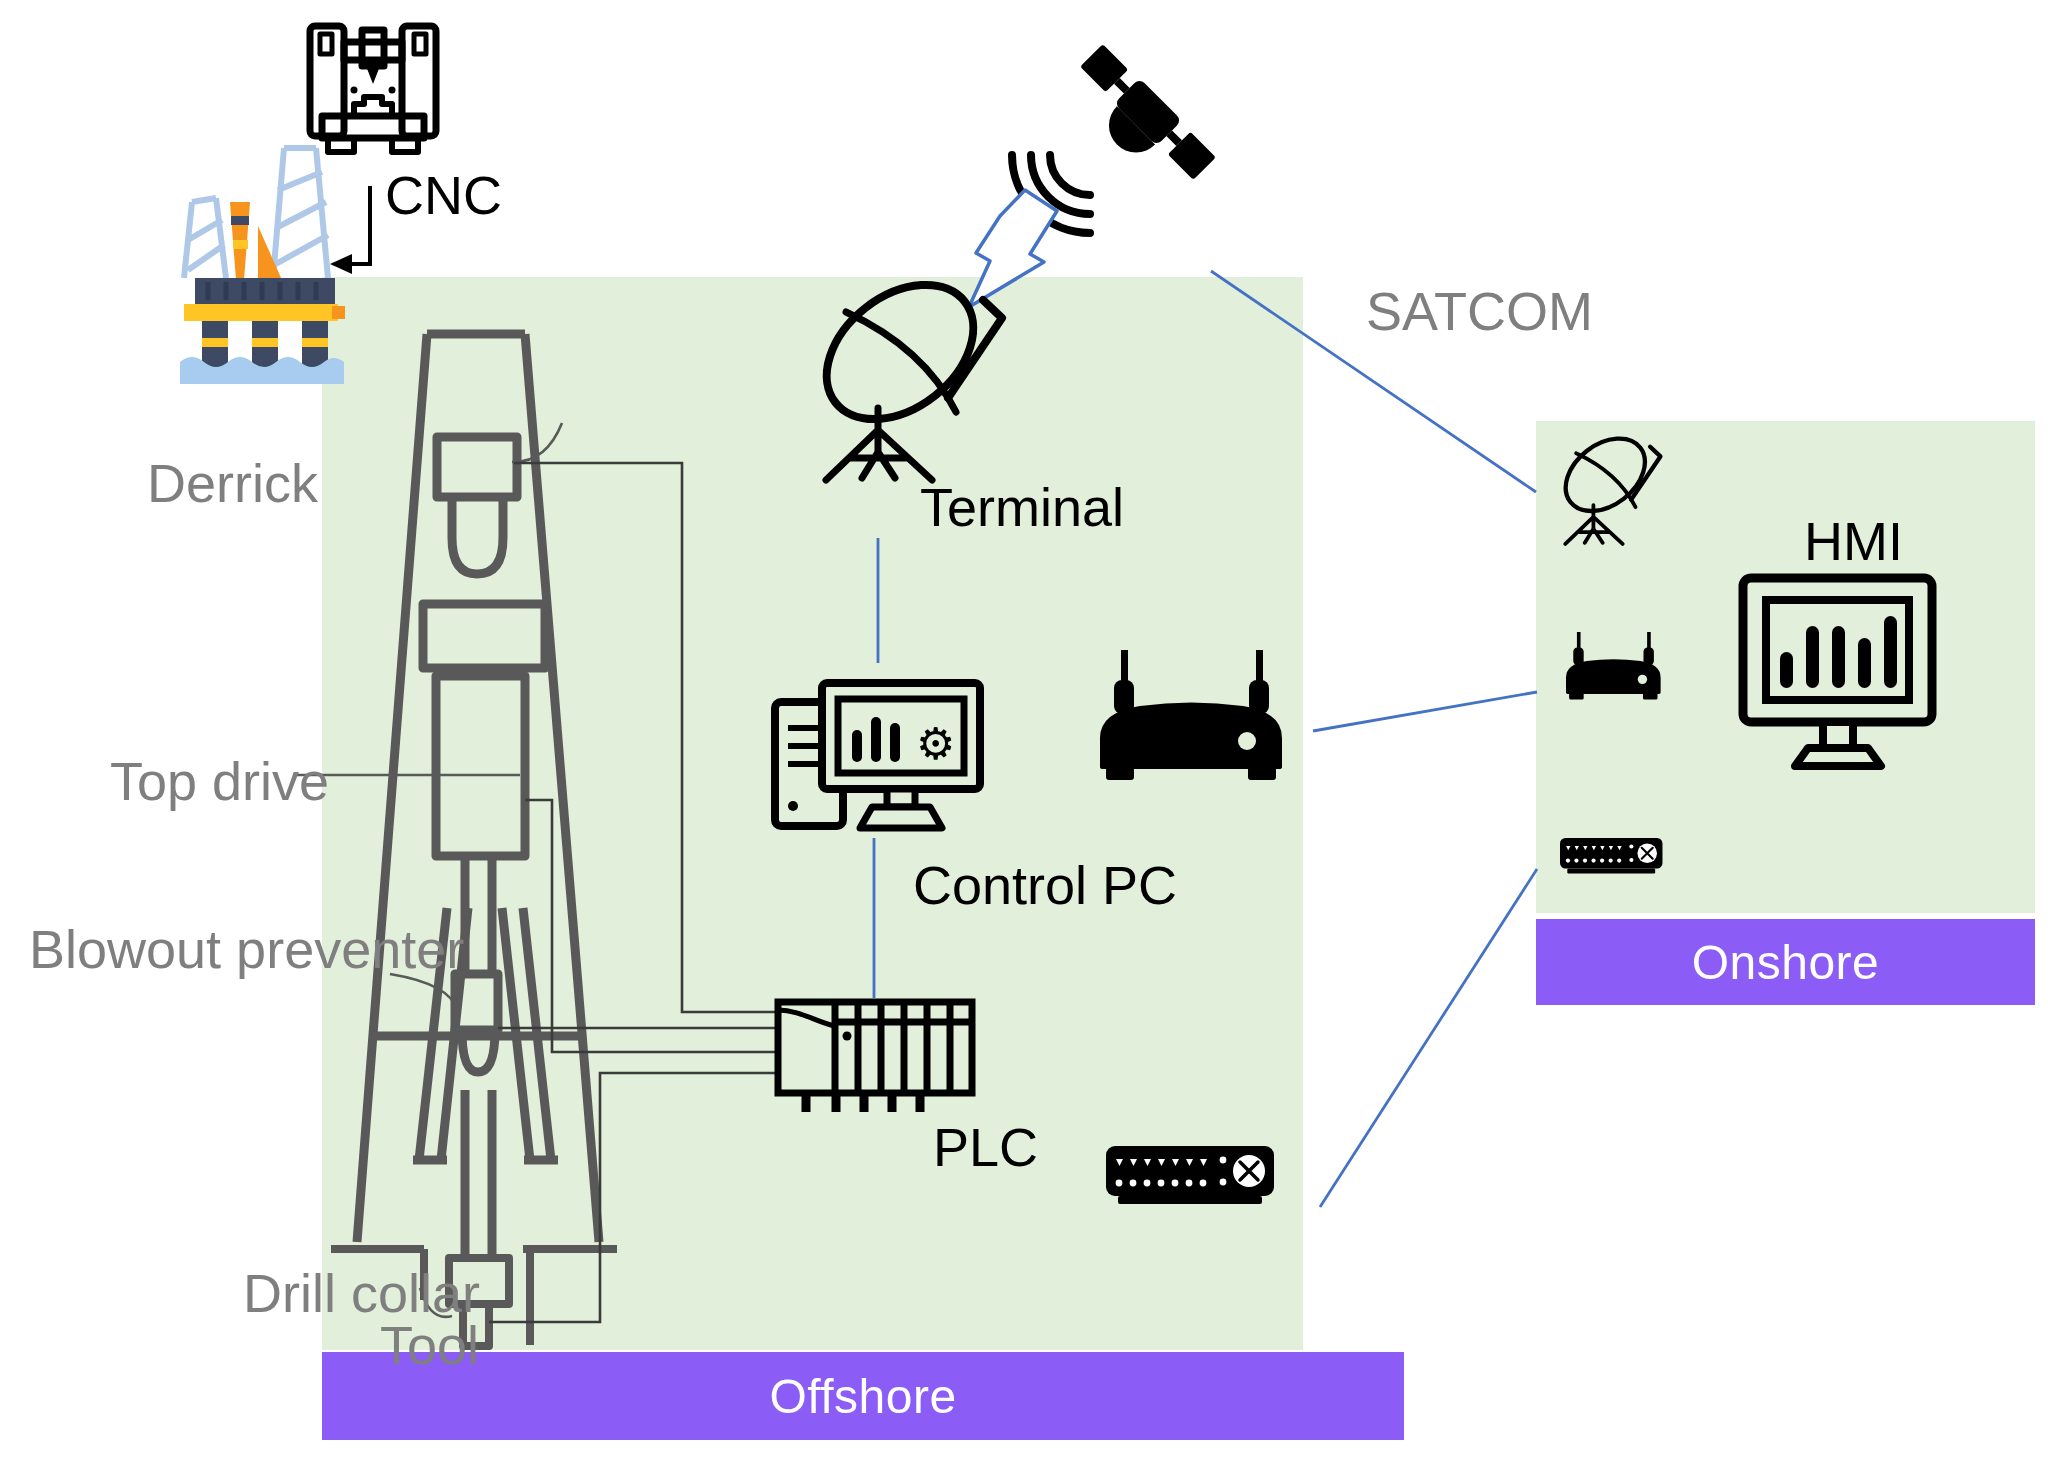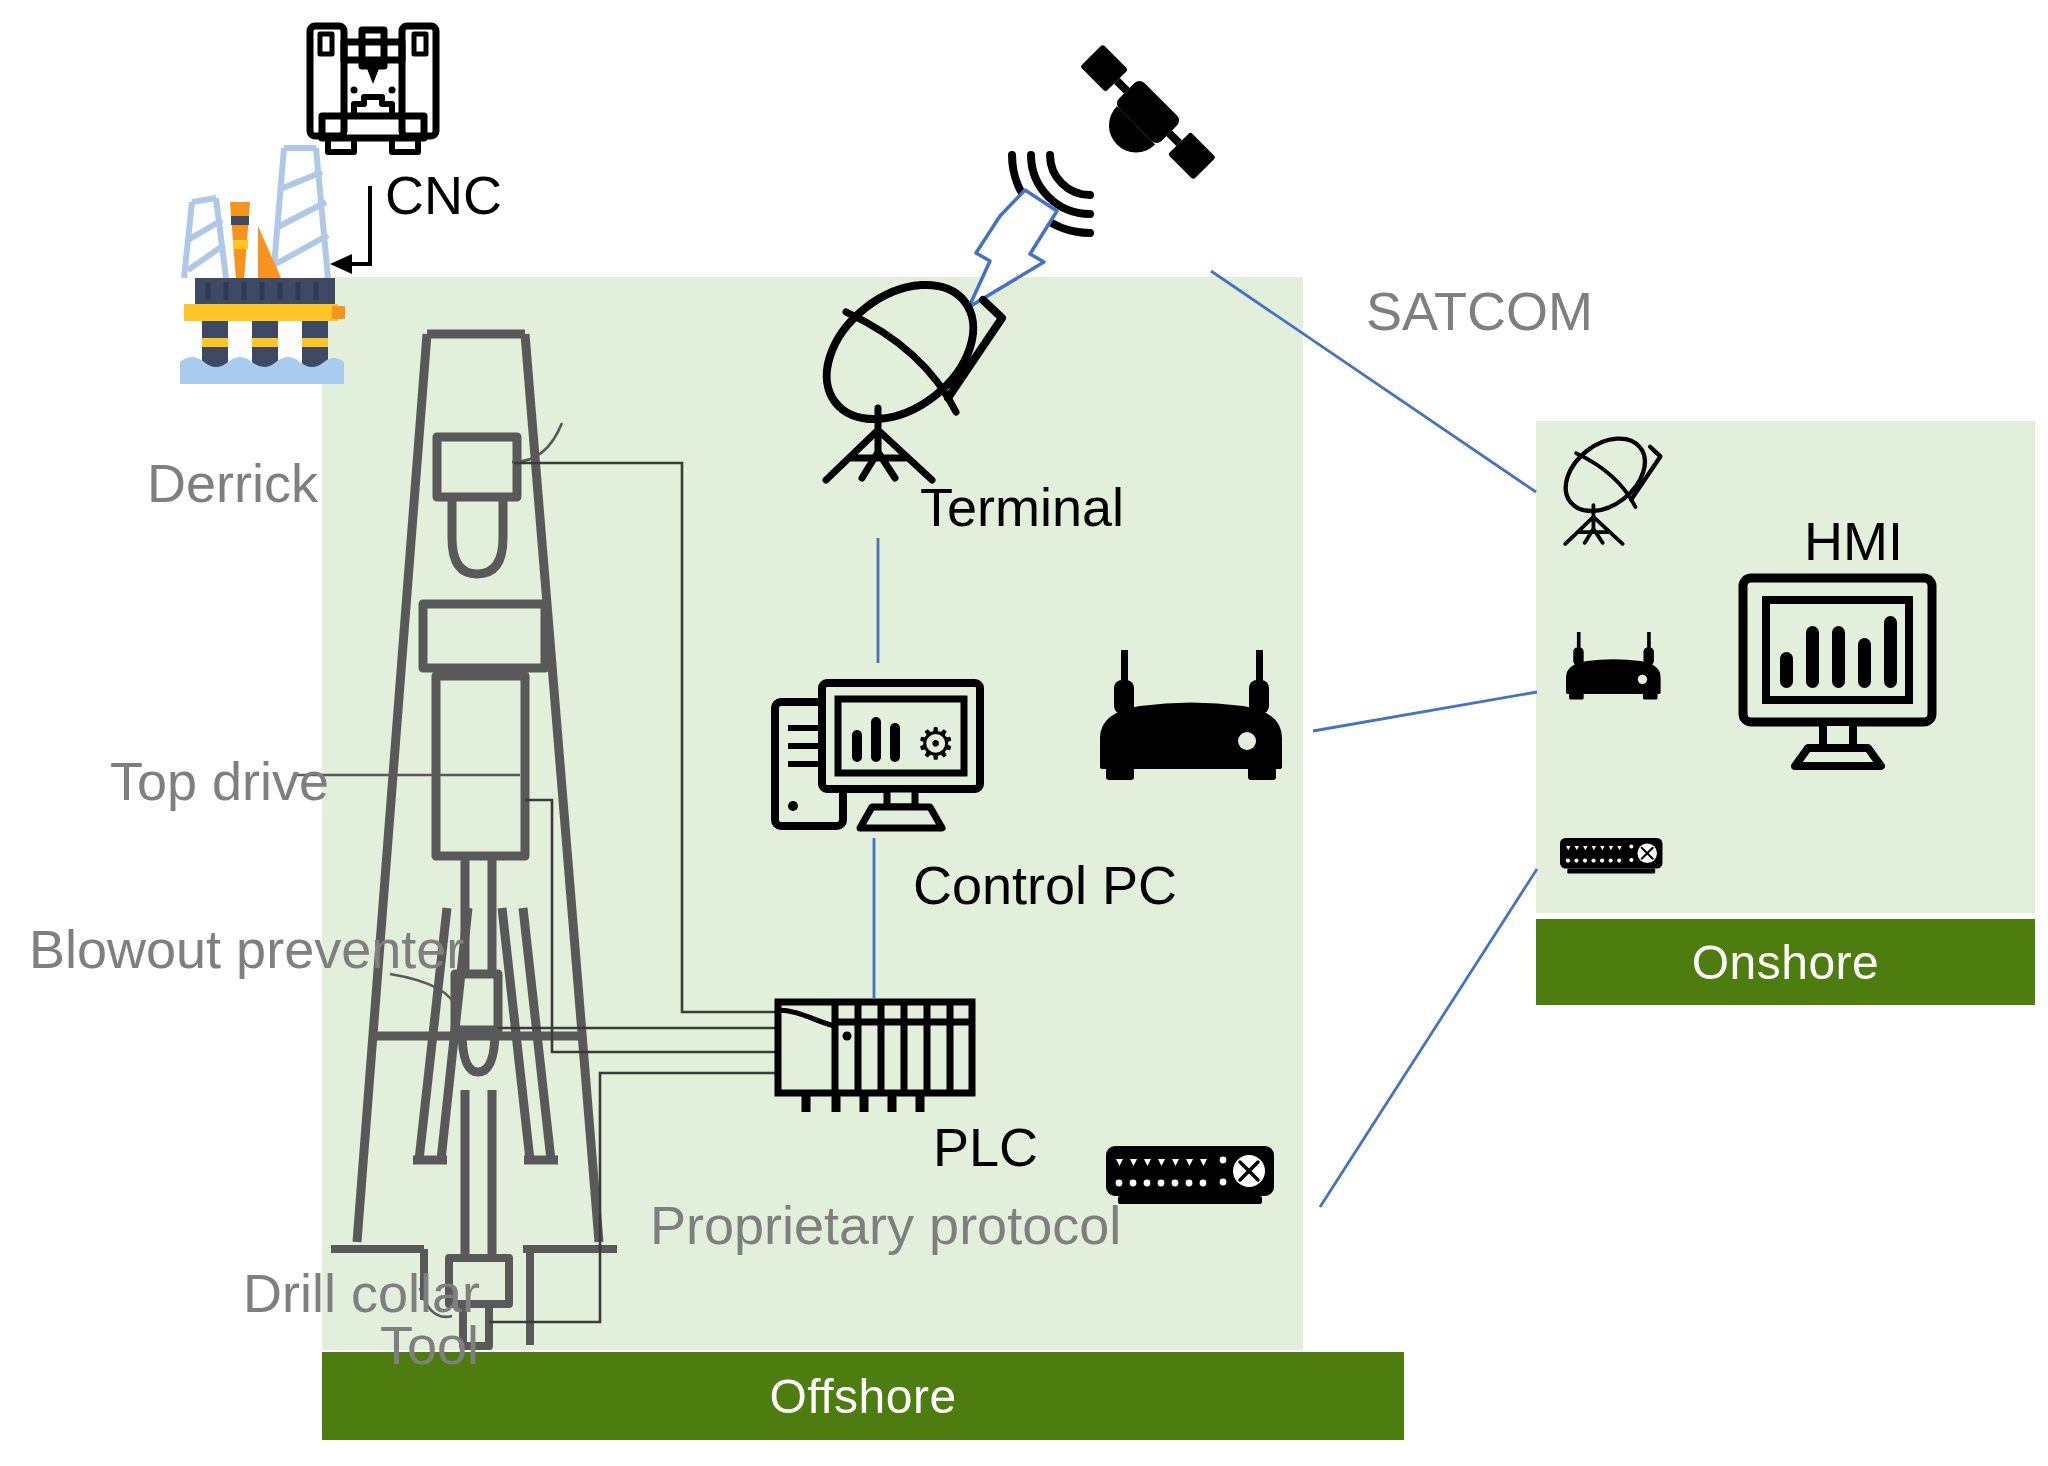--- a/index.html
+++ b/index.html
@@ -1,20 +1,20 @@
 <!DOCTYPE html>
 <html><head>
 <meta charset="utf-8">
 <style>
   html,body{margin:0;padding:0;background:#fff;}
   .canvas{position:relative;width:2048px;height:1466px;background:#ffffff;overflow:hidden;
           font-family:"Liberation Sans",sans-serif;}
   .region{position:absolute;}
   .region.light{background:#E2EFDA;}
-  .banner{position:absolute;background:#4d7c0f;display:flex;align-items:center;justify-content:center;
+  .banner{position:absolute;background:#8b5cf6;display:flex;align-items:center;justify-content:center;
           color:#ffffff;font-size:48px;letter-spacing:0.5px;}
   .lbl{position:absolute;font-size:54px;color:#7F7F7F;white-space:pre-line;line-height:1.24;}
   .lbl.black{color:#000000;}
   svg.layer{position:absolute;left:0;top:0;}
 </style>
 </head>
 <body>
 
 <div class="canvas">
 
@@ -234,20 +234,19 @@
   <div class="banner" style="left:1536px;top:919px;width:499px;height:86px;">
     <span>Onshore</span>
   </div>
 
   <div class="lbl black" style="left:385px;top:162px;">CNC</div>
   <div class="lbl" style="left:147px;top:450px;">Derrick</div>
   <div class="lbl" style="left:110px;top:748px;">Top drive</div>
   <div class="lbl" style="left:29px;top:916px;text-align:center;">Blowout preventer</div>
   <div class="lbl" style="left:243px;top:1260px;">Drill collar</div>
   <div class="lbl" style="left:380px;top:1306px;margin-top:6px;">Tool</div>
-  <div class="lbl" style="left:650px;top:1192px;">Proprietary protocol</div>
   <div class="lbl black" style="left:920px;top:474px;">Terminal</div>
   <div class="lbl black" style="left:913px;top:852px;">Control PC</div>
   <div class="lbl black" style="left:933px;top:1114px;">PLC</div>
   <div class="lbl" style="left:1366px;top:278px;">SATCOM</div>
   <div class="lbl black" style="left:1804px;top:508px;">HMI</div>
 
 </div>
 
 </body></html>

